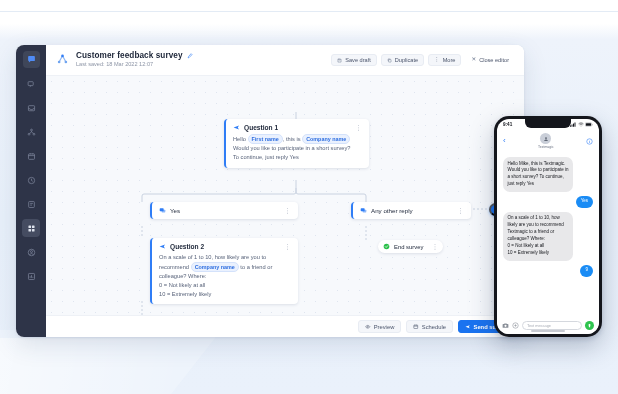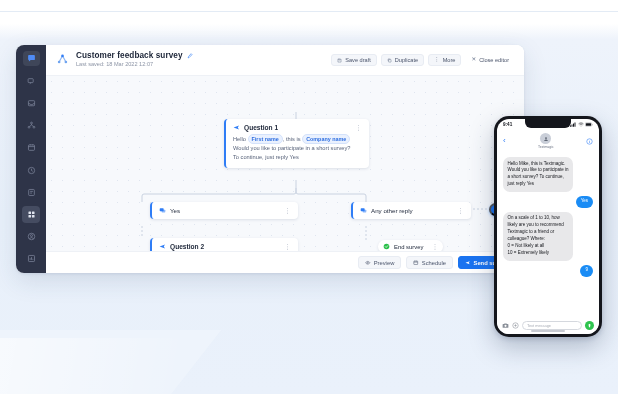--- a/index.html
+++ b/index.html
@@ -25,21 +25,21 @@
     transform: skewX(-38deg);
     opacity: .85;
   }
   #backdrop-topline {
     position: absolute; left: 0; right: 0; top: 11px; height: 1px;
     background: #e3ebf5;
   }
 
   
   #app-window {
-    position: absolute; left: 16px; top: 45px; width: 508px; height: 228px;
+    position: absolute; left: 16px; top: 45px; width: 508px; height: 292px;
     background: #fff;
     border-radius: 8px;
     box-shadow: 0 8px 24px rgba(40,60,100,.13), 0 1px 3px rgba(40,60,100,.10);
     overflow: hidden;
     display: flex;
   }
 
   
   #sidebar {
     width: 30px; background: #2e3448; flex: 0 0 30px;

